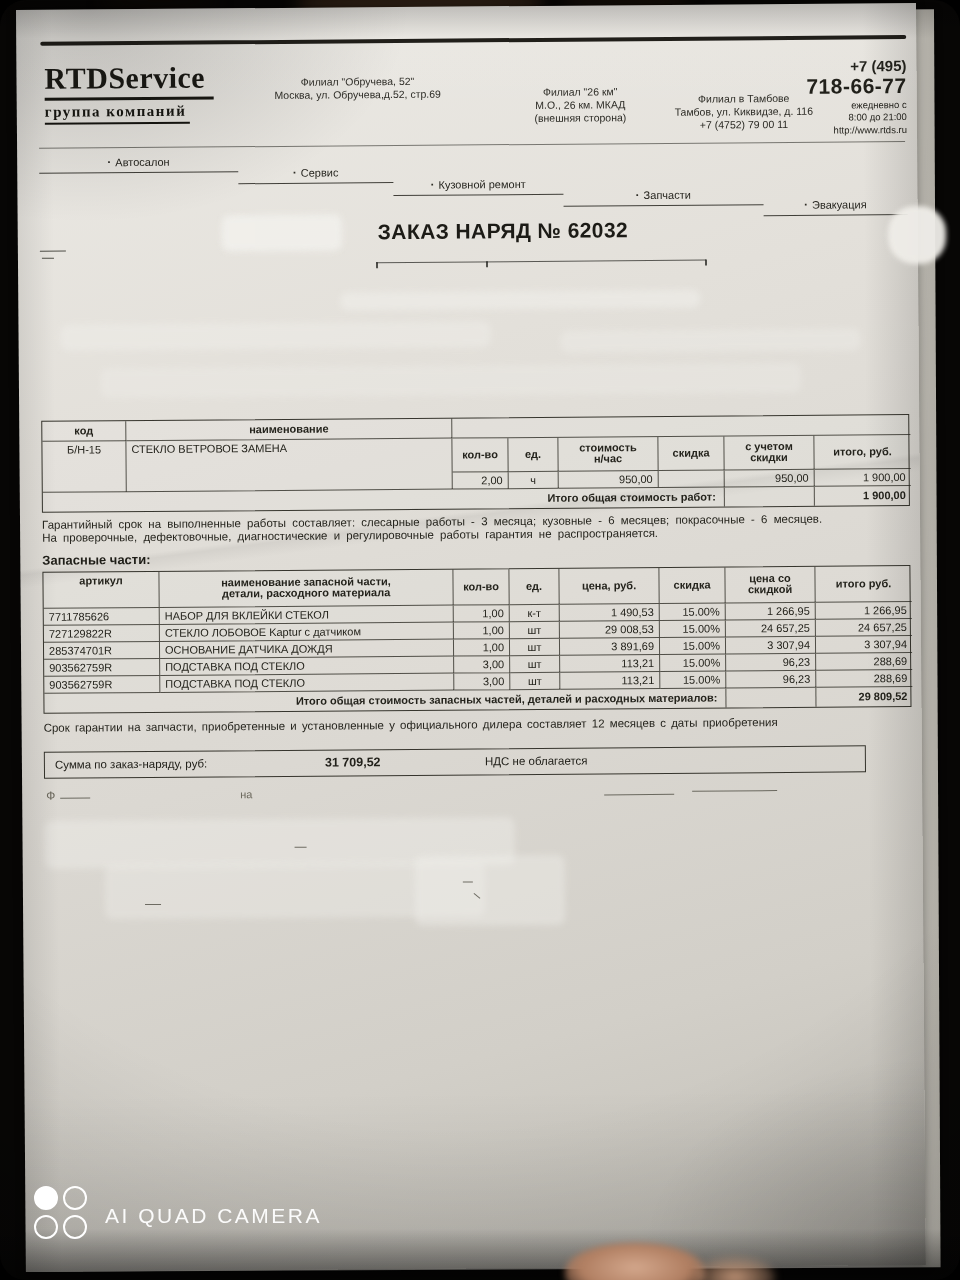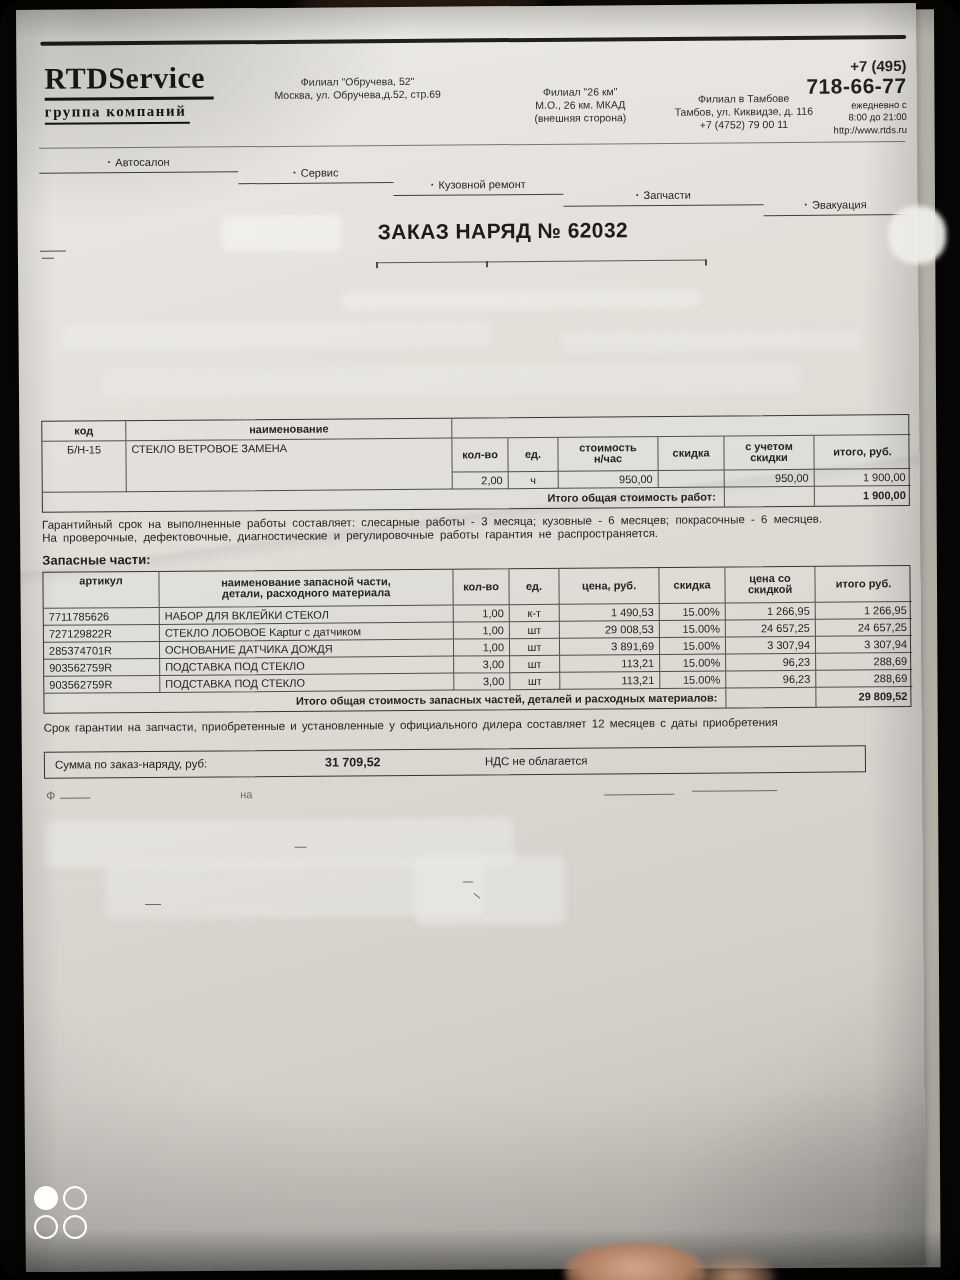--- a/index.html
+++ b/index.html
@@ -351,17 +351,18 @@
   <div class="finger2"></div>
 
   <div class="wm">
     <div class="wm-logo">
       <div class="wc f"></div>
       <div class="wc"></div>
       <div class="wc"></div>
       <div class="wc"></div>
     </div>
     <div>
+      <div class="wm-l2">AI QUAD CAMERA</div>
     </div>
   </div>
 
   <div class="vignette"></div>
 </div>
 
 </body></html>

